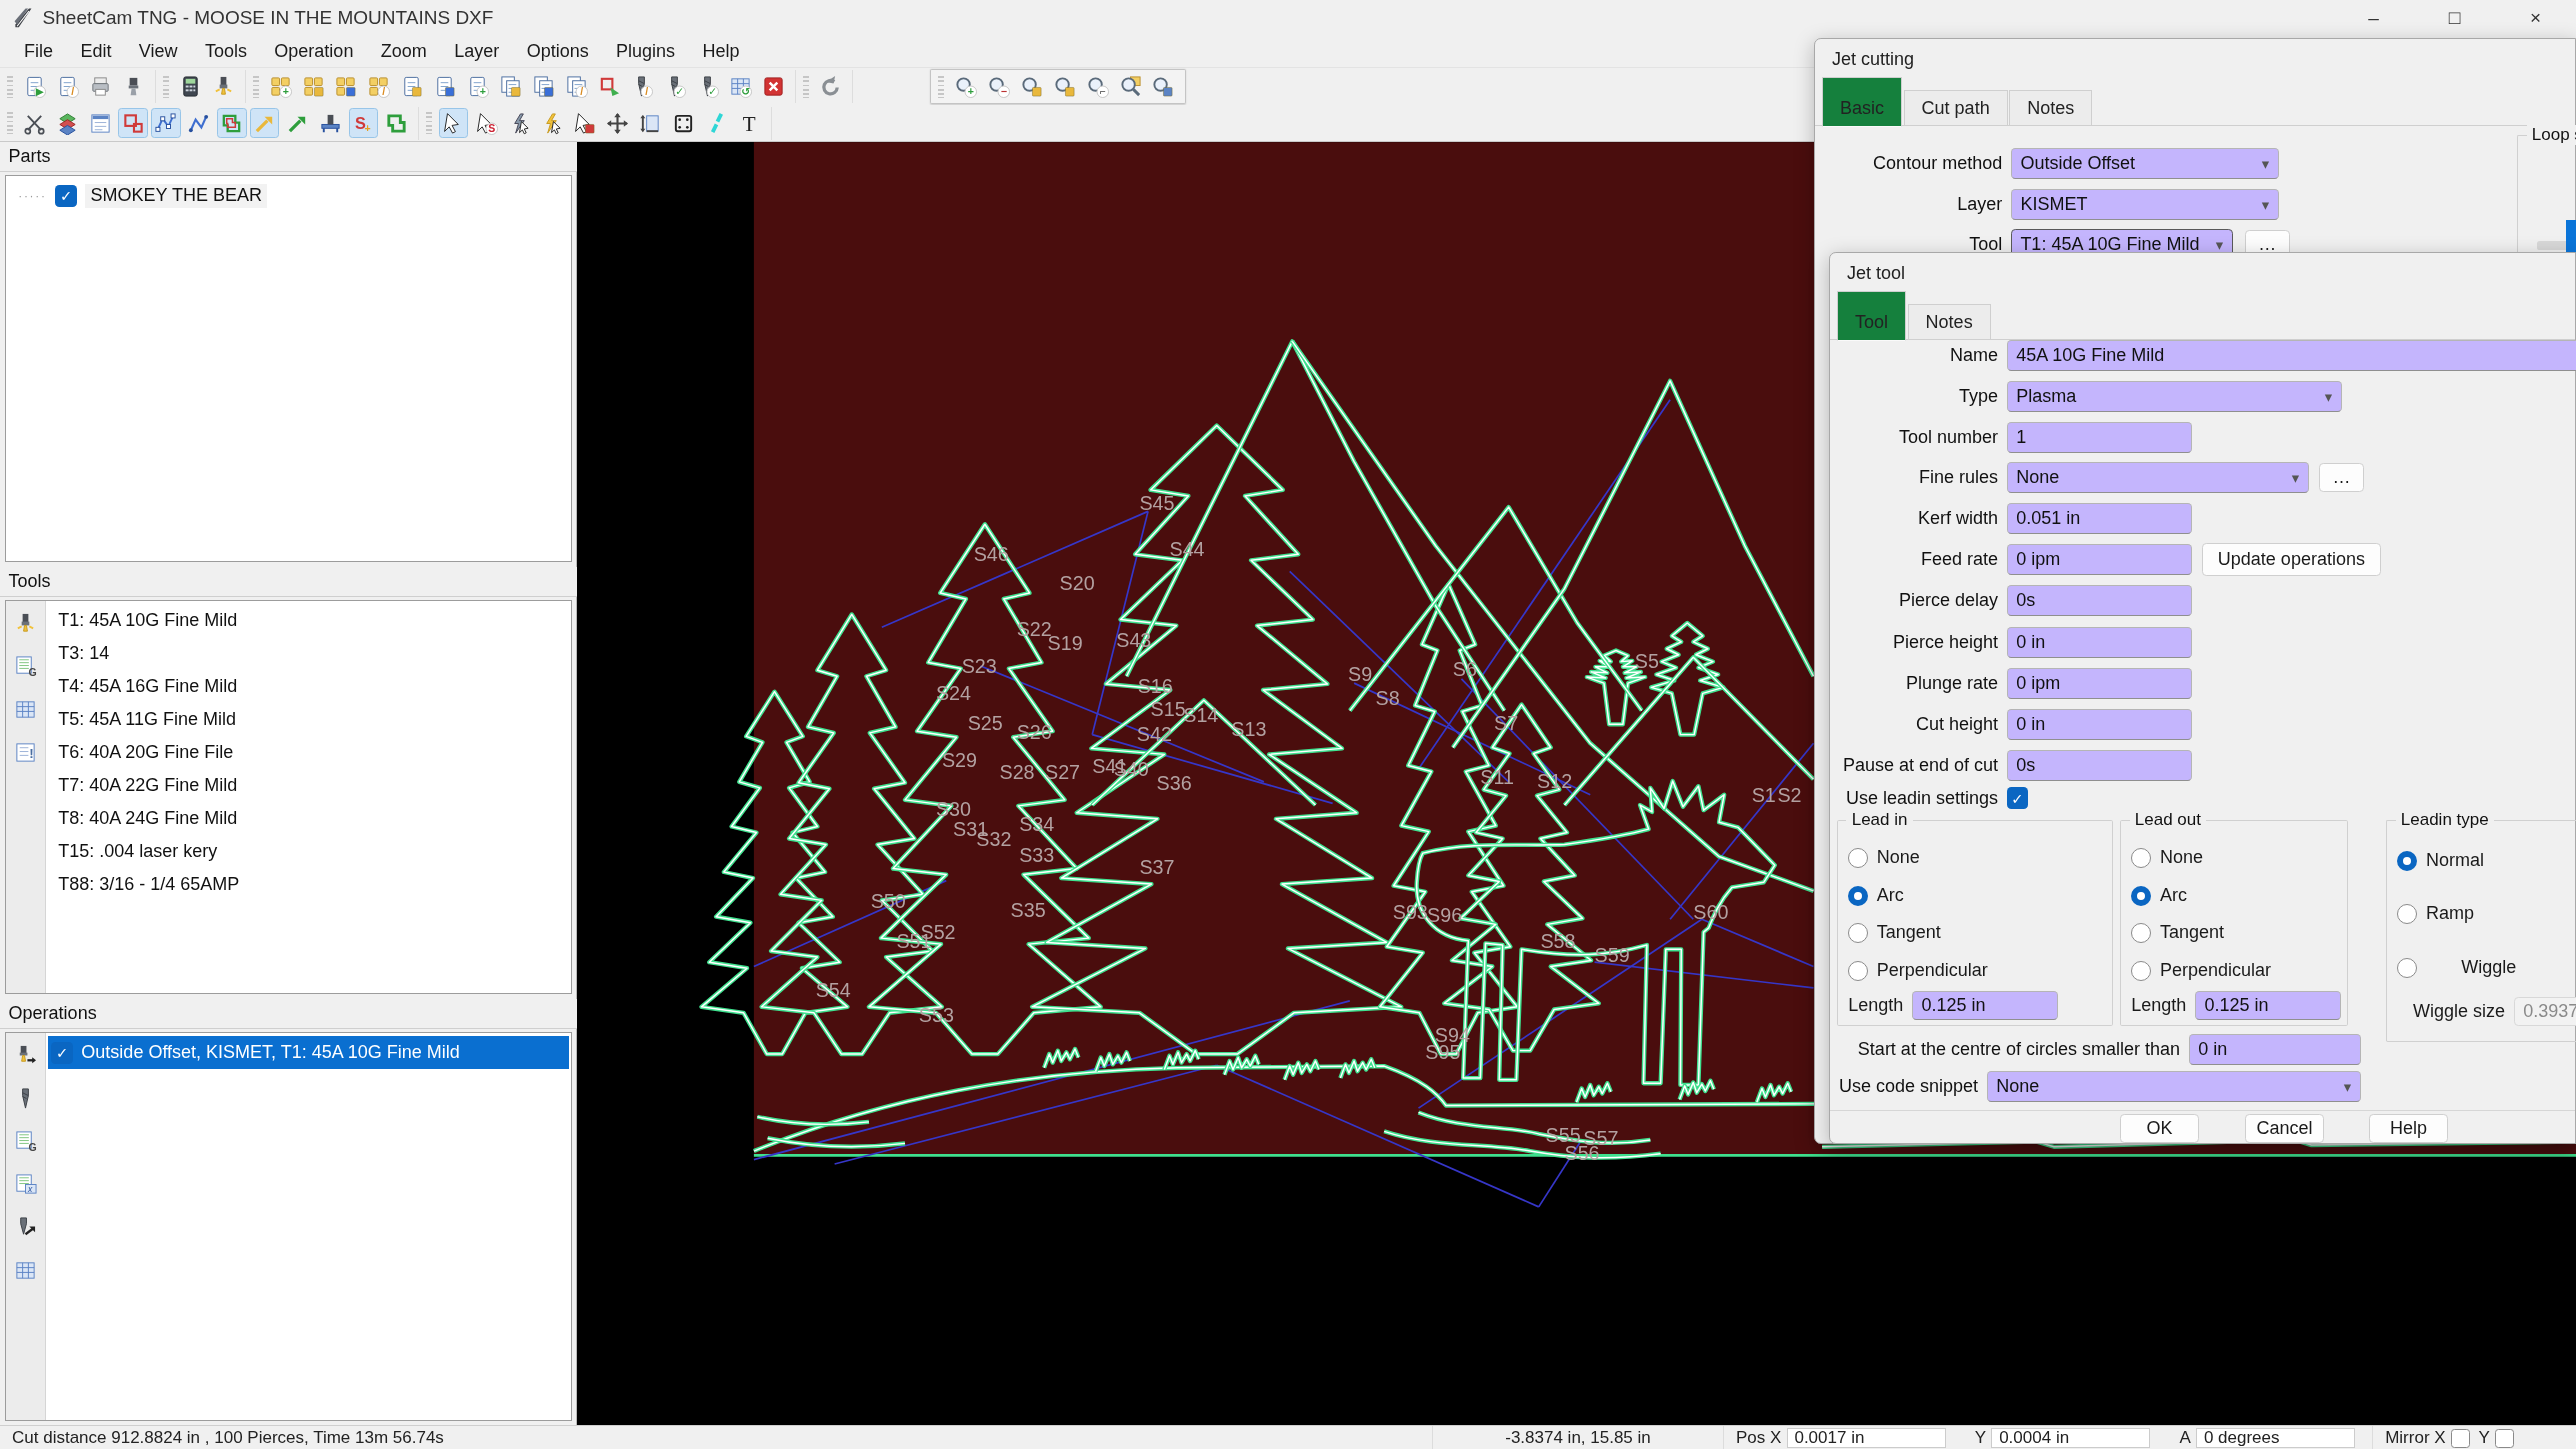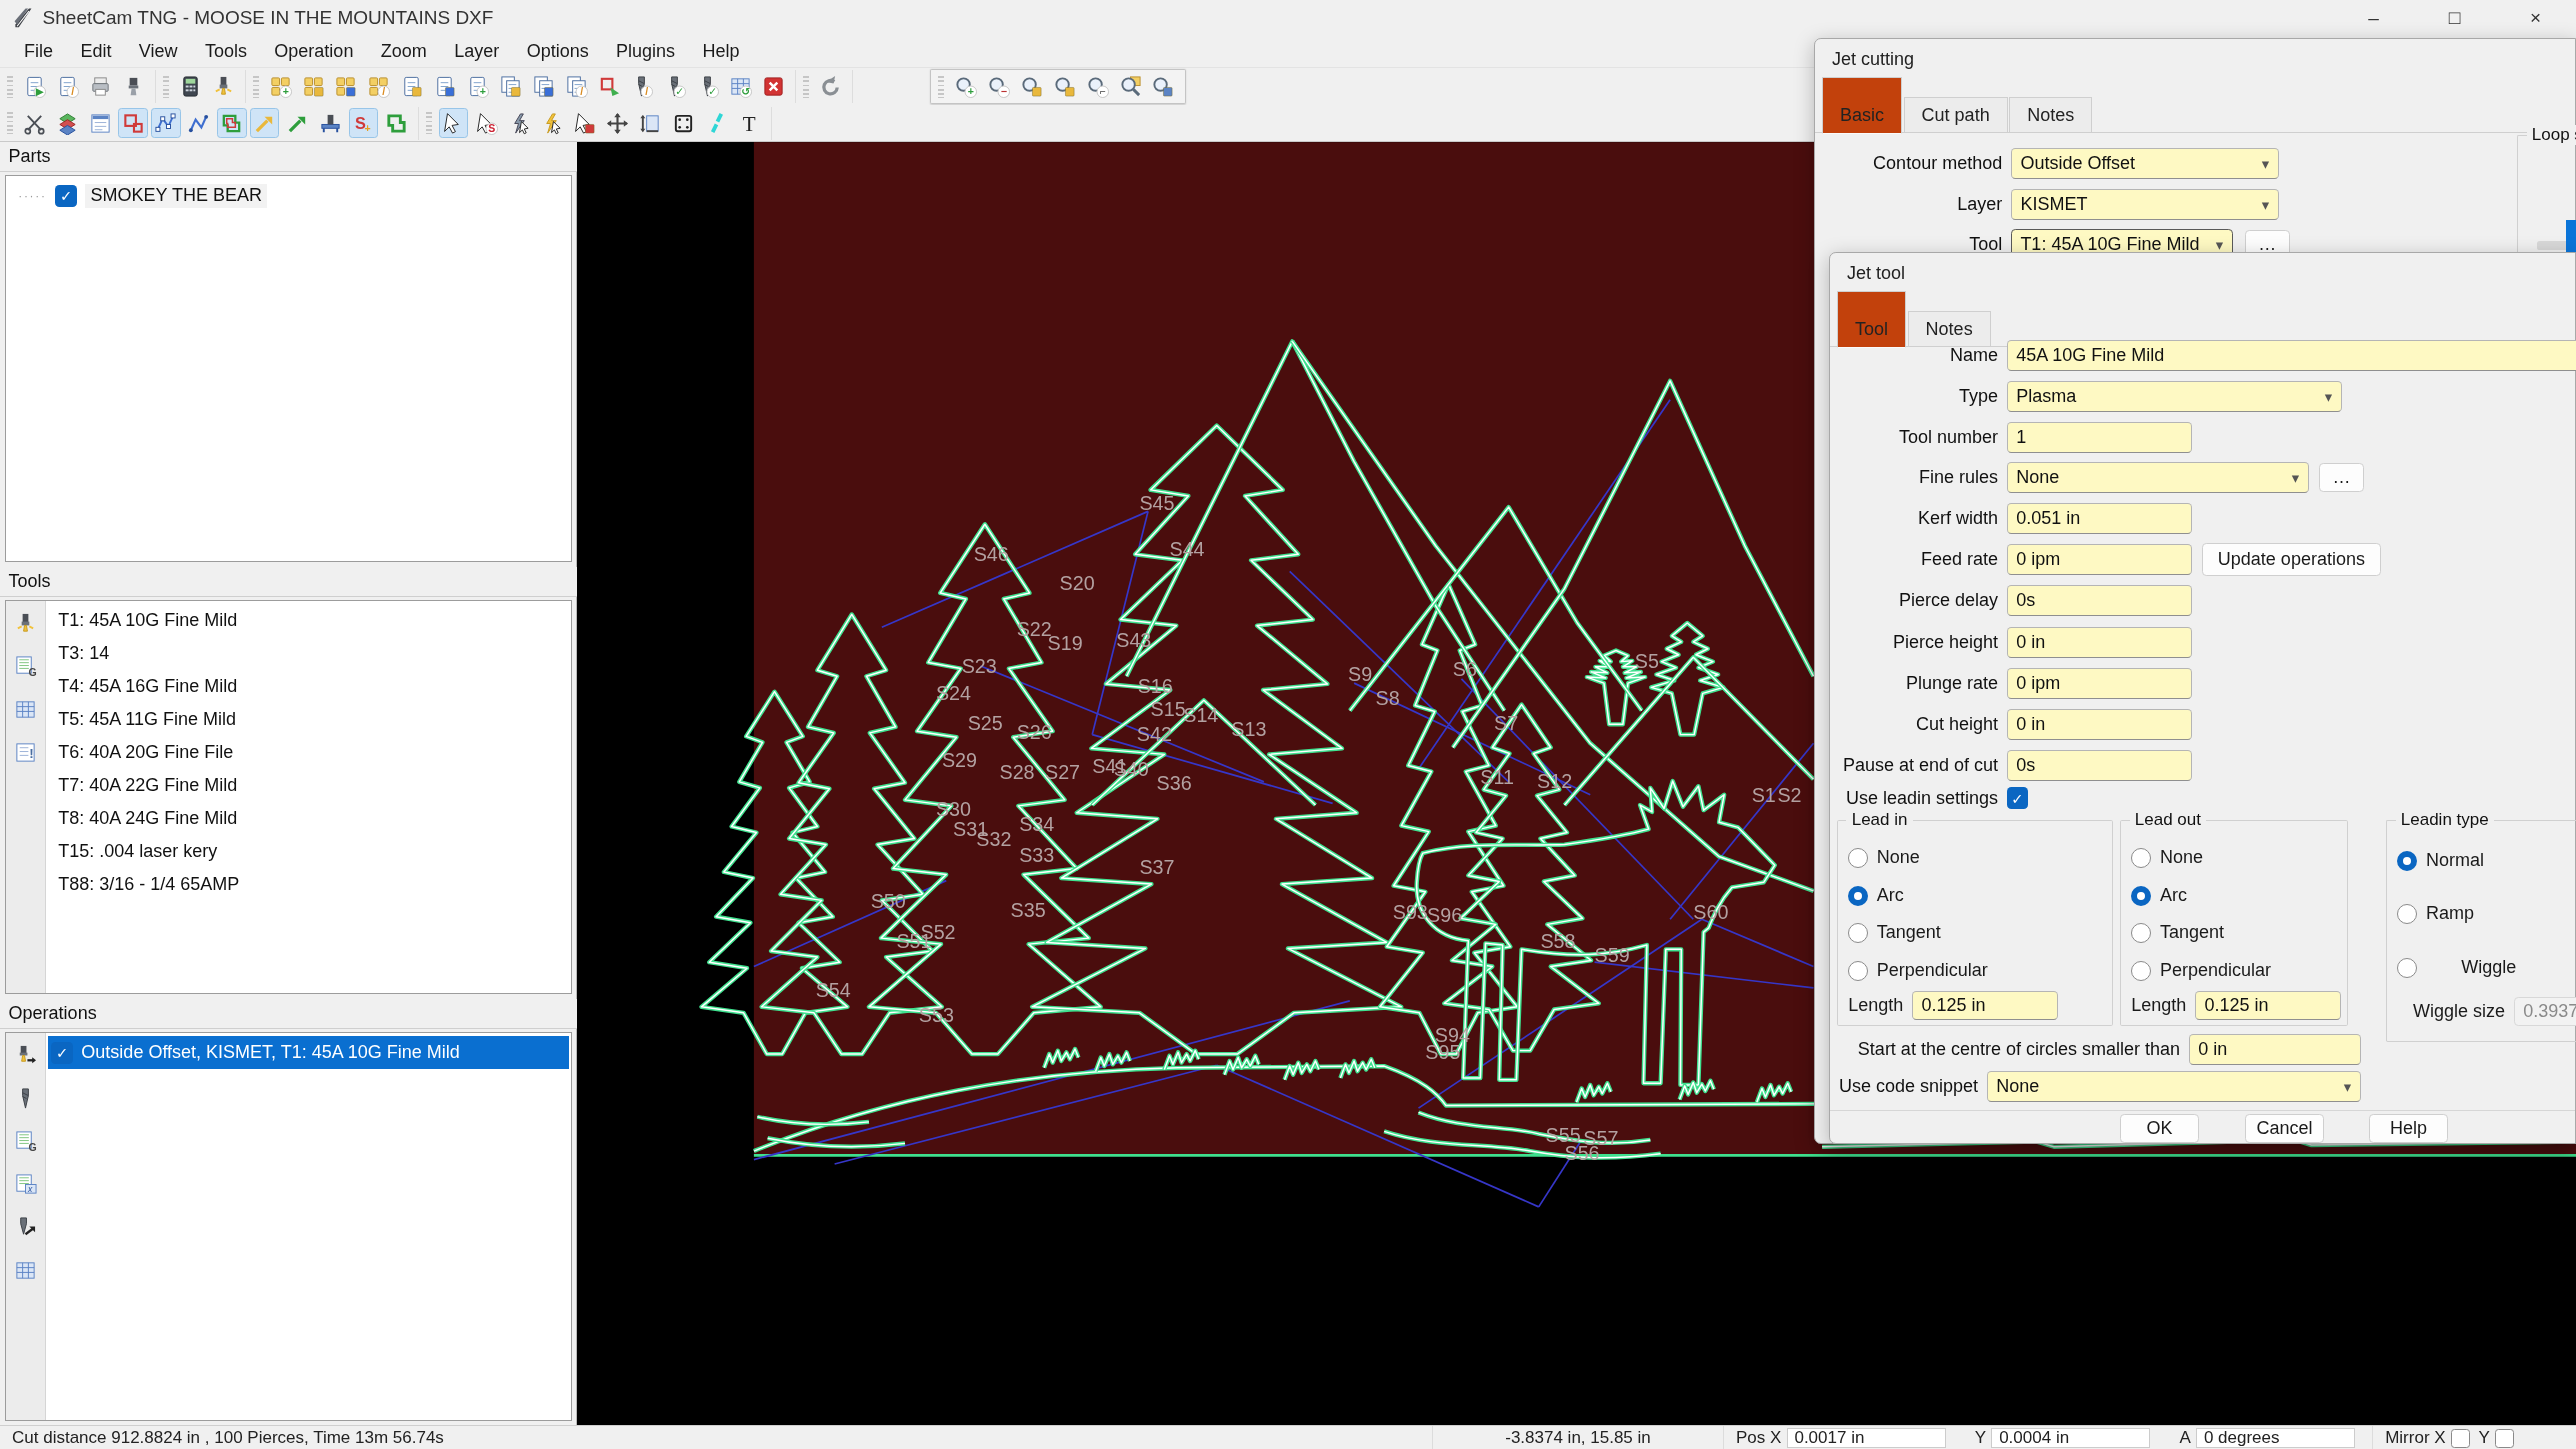--- a/index.html
+++ b/index.html
@@ -55,25 +55,25 @@
   align-items:center;padding:0 6.9px;margin:0 5.2px;box-sizing:border-box}
 .mchk{width:17px;height:17px;border:1.3px solid #8a8a8a;border-radius:3.4px;background:#fff;
   margin:0 8.6px 0 5.2px}
 .dlg{position:absolute;background:#f0f0f0;border:0.9px solid #a8a8a8;box-sizing:border-box;
   box-shadow:0 5.2px 20.6px rgba(0,0,0,.25);z-index:40}
 .dlg-title{font-size:18px;color:#222;padding:10.3px 0 0 17px}
 .tabs{display:flex;align-items:flex-end;padding-left:6.9px;margin-top:6.9px;position:relative}
 .tabs:after{content:"";position:absolute;left:0;right:0;bottom:0;height:0.9px;background:#cfcfcf}
 .tab{font-size:18px;padding:6.9px 17px;border:0.9px solid #cfcfcf;border-bottom:none;
   background:#ececec;color:#222;margin-right:1.7px;position:relative}
-.tab.active{background:#c2410c;padding-top:27px;z-index:2;border-bottom:0.9px solid #fafafa;
+.tab.active{background:#15803d;padding-top:20px;z-index:2;border-bottom:0.9px solid #fafafa;
   margin-bottom:-0.9px}
 .frow{position:absolute;display:flex;align-items:center;height:33px}
 .flabel{text-align:right;font-size:18px;margin-right:8.6px;color:#111;flex:none}
-.input,.select{background:#fef9c3;border:0.9px solid #b5b5b5;border-bottom:1.7px solid #8f8f8f;
+.input,.select{background:#c4b5fd;border:0.9px solid #b5b5b5;border-bottom:1.7px solid #8f8f8f;
   border-radius:4.3px;height:31px;display:flex;align-items:center;padding:0 8.6px;
   font-size:18px;box-sizing:border-box;color:#111}
 .select .chev{margin-left:auto;color:#555;font-size:14.6px}
 .select.focused{border:1.7px solid #5a5a5a}
 .input.disabled{background:#f2f2f2;color:#8a8a8a;border-color:#d8d8d8}
 .btn{background:#fdfdfd;border:0.9px solid #cfcfcf;border-radius:4.3px;height:29px;
   display:flex;align-items:center;justify-content:center;font-size:18px;box-sizing:border-box}
 .gbox{position:absolute;border:0.9px solid #d0d0d0;border-radius:1.7px;box-sizing:border-box}
 .gbox .legend{position:absolute;top:-11px;left:8.6px;background:#f0f0f0;padding:0 5.2px;
   font-size:17px;color:#111}

